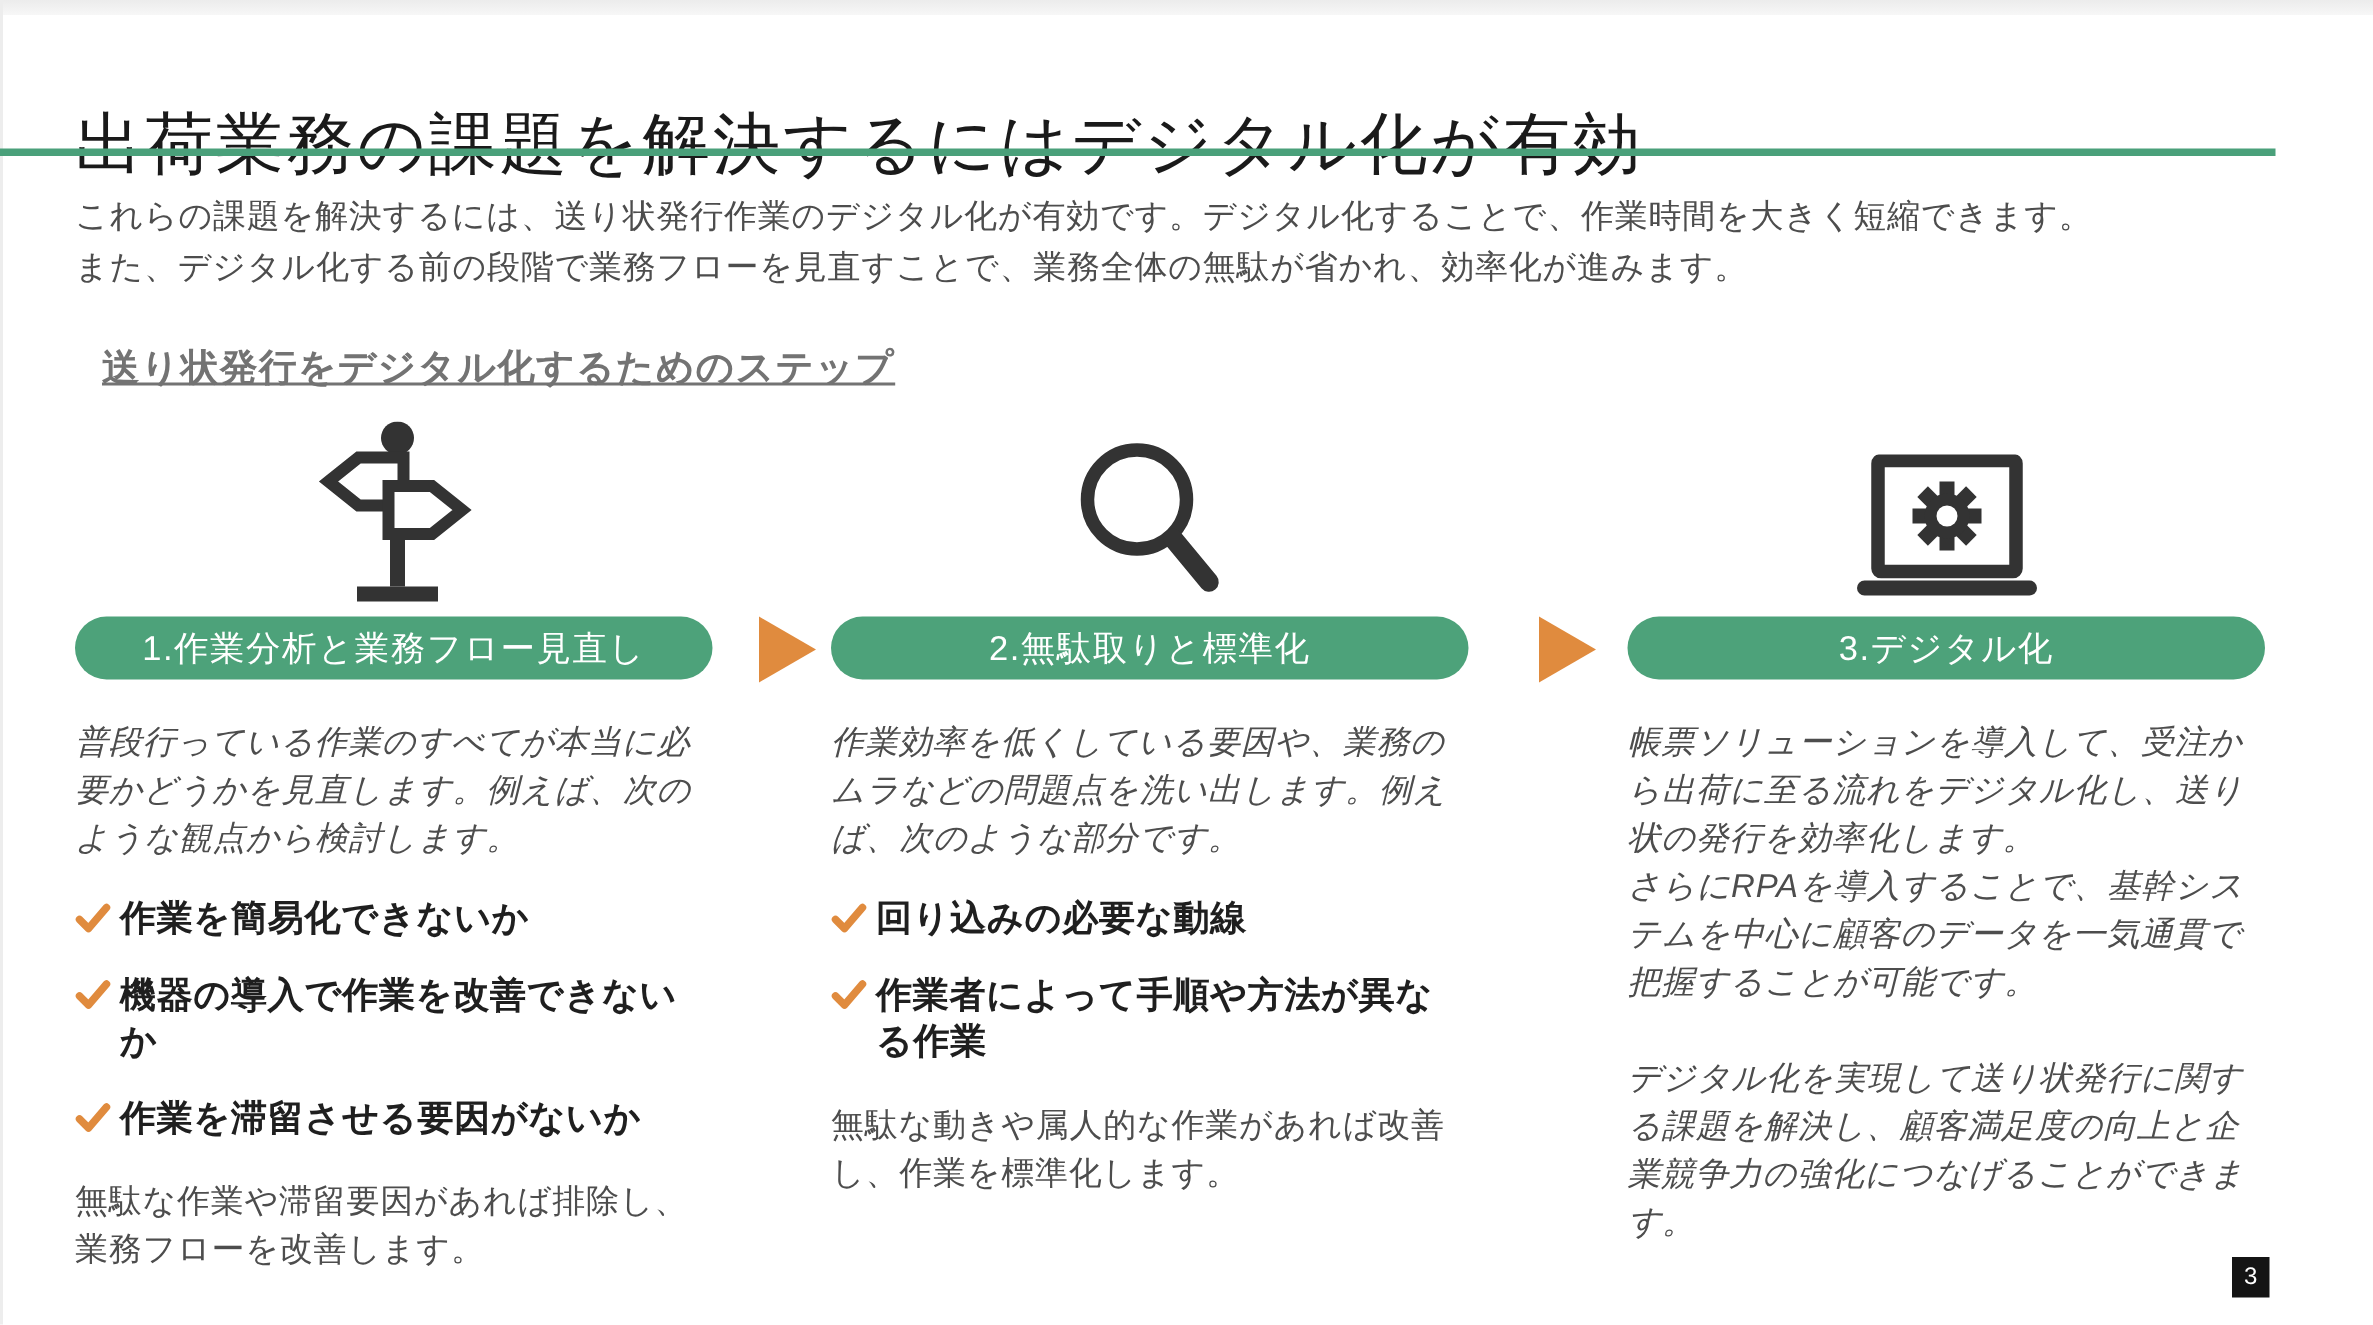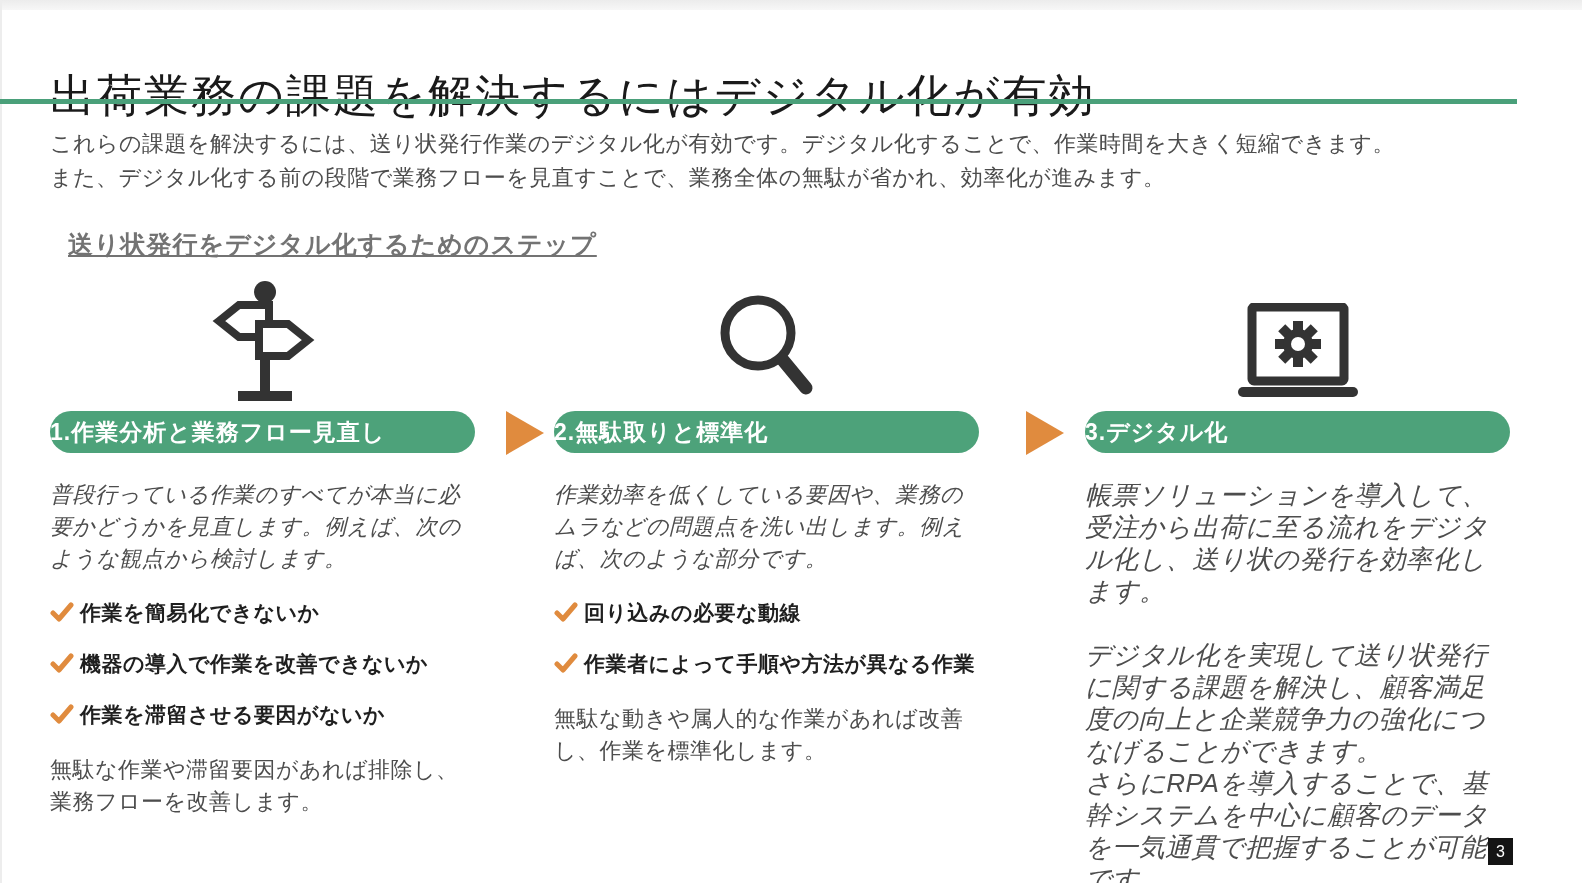--- a/index.html
+++ b/index.html
@@ -31,35 +31,35 @@
 
   .col{position:absolute;top:270px;width:425px;}
   .col-1{left:50px;}
   .col-2{left:554px;}
   .col-3{left:1085px;}
 
   .icon-box{height:141px;display:flex;align-items:flex-end;justify-content:center;padding-bottom:8px;box-sizing:border-box;}
 
   .pill{
     height:42px;border-radius:21px;background:#4da27a;
-    display:flex;align-items:center;
-    color:#ffffff;font-size:23px;font-weight:bold;letter-spacing:1px;
+    display:flex;align-items:center;justify-content:center;
+    color:#ffffff;font-size:23px;font-weight:normal;letter-spacing:1px;
   }
 
   .col-body{margin-top:26px;font-size:22px;color:#4d4d4d;line-height:32px;letter-spacing:0.5px;font-style:italic;}
 
   .bullets{margin-top:22px;}
   .bullet{display:flex;align-items:flex-start;margin-bottom:20px;}
   .bullet:last-child{margin-bottom:0;}
   .check{flex:0 0 30px;margin-top:4px;}
-  .bullet-text{font-size:21px;font-weight:bold;color:#1f1f1f;line-height:31px;letter-spacing:0.5px;}
+  .bullet-text{font-size:24px;font-weight:bold;color:#1f1f1f;line-height:31px;letter-spacing:0.5px;}
 
   .col-footer{margin-top:24px;font-size:22px;color:#4d4d4d;line-height:32px;letter-spacing:0.5px;}
 
-  .para{font-size:26px;color:#4d4d4d;line-height:32px;letter-spacing:0.5px;margin:0;}
+  .para{font-size:22px;color:#4d4d4d;line-height:32px;letter-spacing:0.5px;margin:0;}
   .para-gap{margin-top:32px;}
 
   .flow-arrow{
     position:absolute;top:411px;width:0;height:0;
     border-left:38px solid #e08b3e;
     border-top:22px solid transparent;
     border-bottom:22px solid transparent;
   }
   .arrow-1{left:506px;}
   .arrow-2{left:1026px;}
@@ -181,22 +181,22 @@
           <circle cx="62" cy="41" r="15"></circle>
         </g>
         <circle cx="62" cy="41" r="7" fill="#ffffff"></circle>
       </svg>
     </div>
     <div class="pill">
       <span>3.デジタル化</span>
     </div>
     <div class="col-body">
       <p class="para">帳票ソリューションを導入して、受注から出荷に至る流れをデジタル化し、送り状の発行を効率化します。</p>
+      <p class="para">さらにRPAを導入することで、基幹システムを中心に顧客のデータを一気通貫で把握することが可能です。</p>
       <p class="para para-gap">デジタル化を実現して送り状発行に関する課題を解決し、顧客満足度の向上と企業競争力の強化につなげることができます。</p>
-      <p class="para">さらにRPAを導入することで、基幹システムを中心に顧客のデータを一気通貫で把握することが可能です。</p>
     </div>
   </div>
 
   <div class="page-number">
     <span>3</span>
   </div>
 
 </div>
 
 </body></html>

